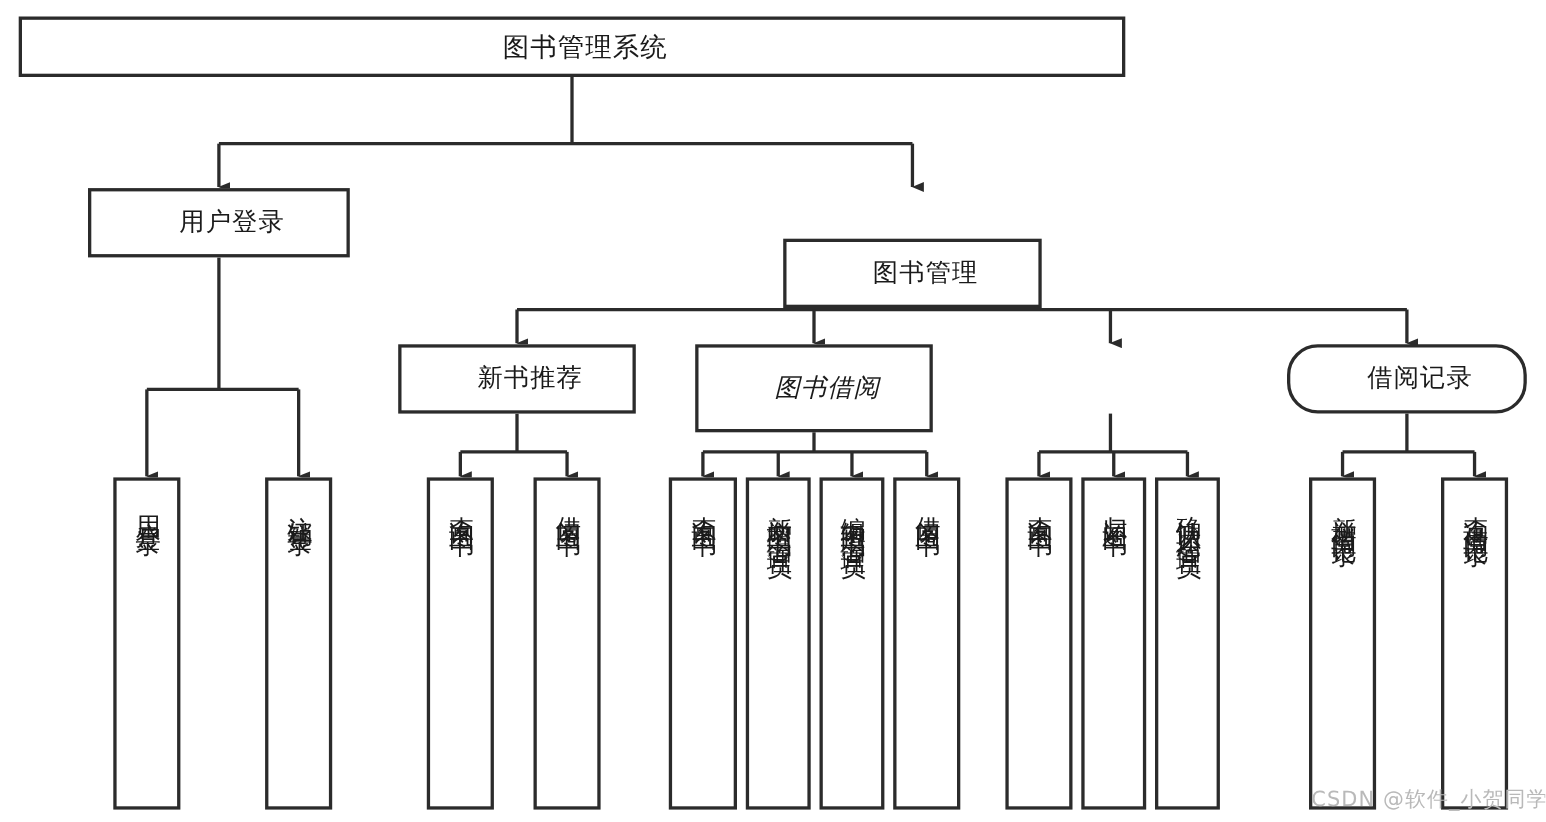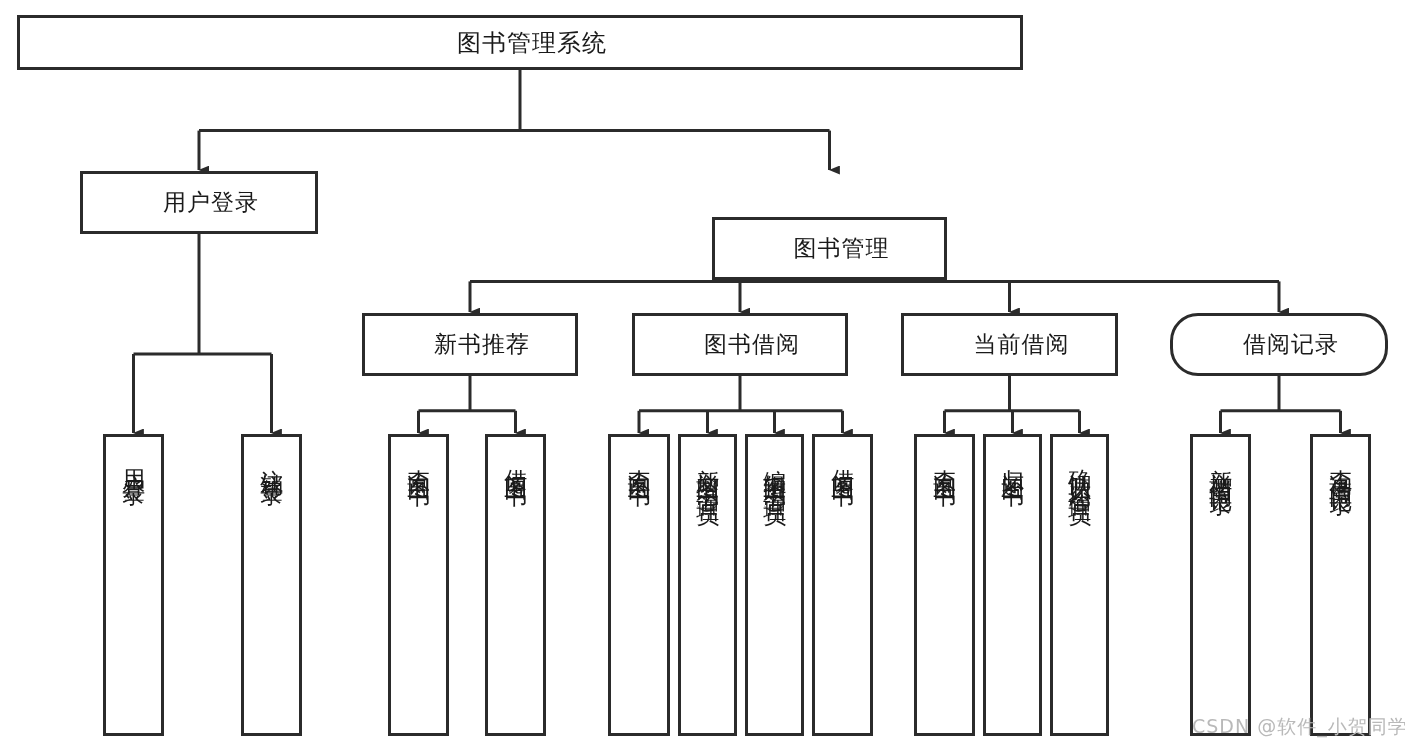--- a/index.html
+++ b/index.html
@@ -122,25 +122,22 @@
   <div class="node horizontal" style="left: 80px; top: 171px; width: 238px; height: 63px;">
       <span>用户登录</span>
     </div>
   <div class="node horizontal" style="left: 712px; top: 171px; width: 235px; height: 63px; margin-top: 46px;">
       <span>图书管理</span>
     </div>
 
   <div class="node horizontal" style="left: 362px; top: 313px; width: 216px; height: 63px;">
       <span>新书推荐</span>
     </div>
-  <div class="node horizontal" style="left: 632px; top: 313px; width: 216px; height: 63px;">
+  <div class="node horizontal" style="left: 632px; top: 313px; width: 216px; height: 80px; font-style: italic;">
       <span>图书借阅</span>
-    </div>
-  <div class="node horizontal" style="left: 901px; top: 313px; width: 217px; height: 63px;">
-      <span>当前借阅</span>
     </div>
   <div class="node horizontal" style="left: 1170px; top: 313px; width: 218px; height: 63px; border-radius: 28px;">
       <span>借阅记录</span>
     </div>
 
   <div class="node vertical" style="left: 103px; top: 434px; width: 61px; height: 302px;">
     <span class="vlabel">用户登录</span>
     </div>
   <div class="node vertical" style="left: 241px; top: 434px; width: 61px; height: 302px;">
     <span class="vlabel">注销登录</span>

